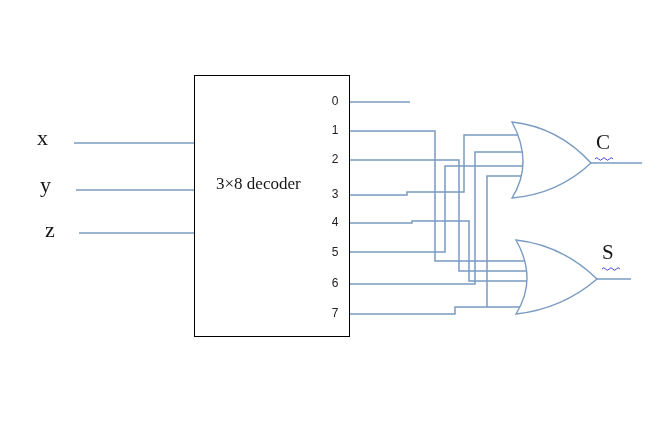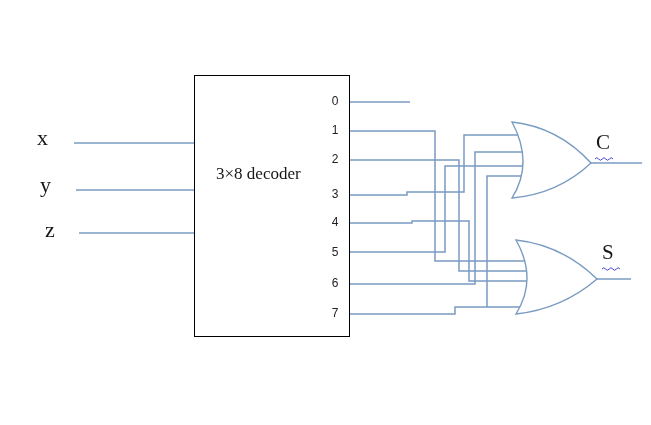--- a/index.html
+++ b/index.html
@@ -7,21 +7,21 @@
     position:relative;width:651px;height:425px;background:#fff;overflow:hidden;
     font-family:"Liberation Serif","DejaVu Serif",serif;
   }
   #wiresvg{position:absolute;left:0;top:0;width:651px;height:425px;}
   .lbl{position:absolute;color:#161616;line-height:1;}
   .input-lbl{font-size:22px;}
   .decoder-box{
     position:absolute;left:194px;top:75px;width:154px;height:260px;
     border:1.6px solid #000;background:transparent;box-sizing:content-box;
   }
-  .decoder-title{font-size:17px;left:216px;top:165px;}
+  .decoder-title{font-size:17px;left:216px;top:175px;}
   .pin-lbl{
     font-family:"Liberation Sans","DejaVu Sans",sans-serif;
     font-size:12px;width:14px;text-align:center;left:328px;color:#222;
   }
   .gate-lbl{font-size:21px;}
 </style>
 </head>
 <body>
 
 <div id="stage">

